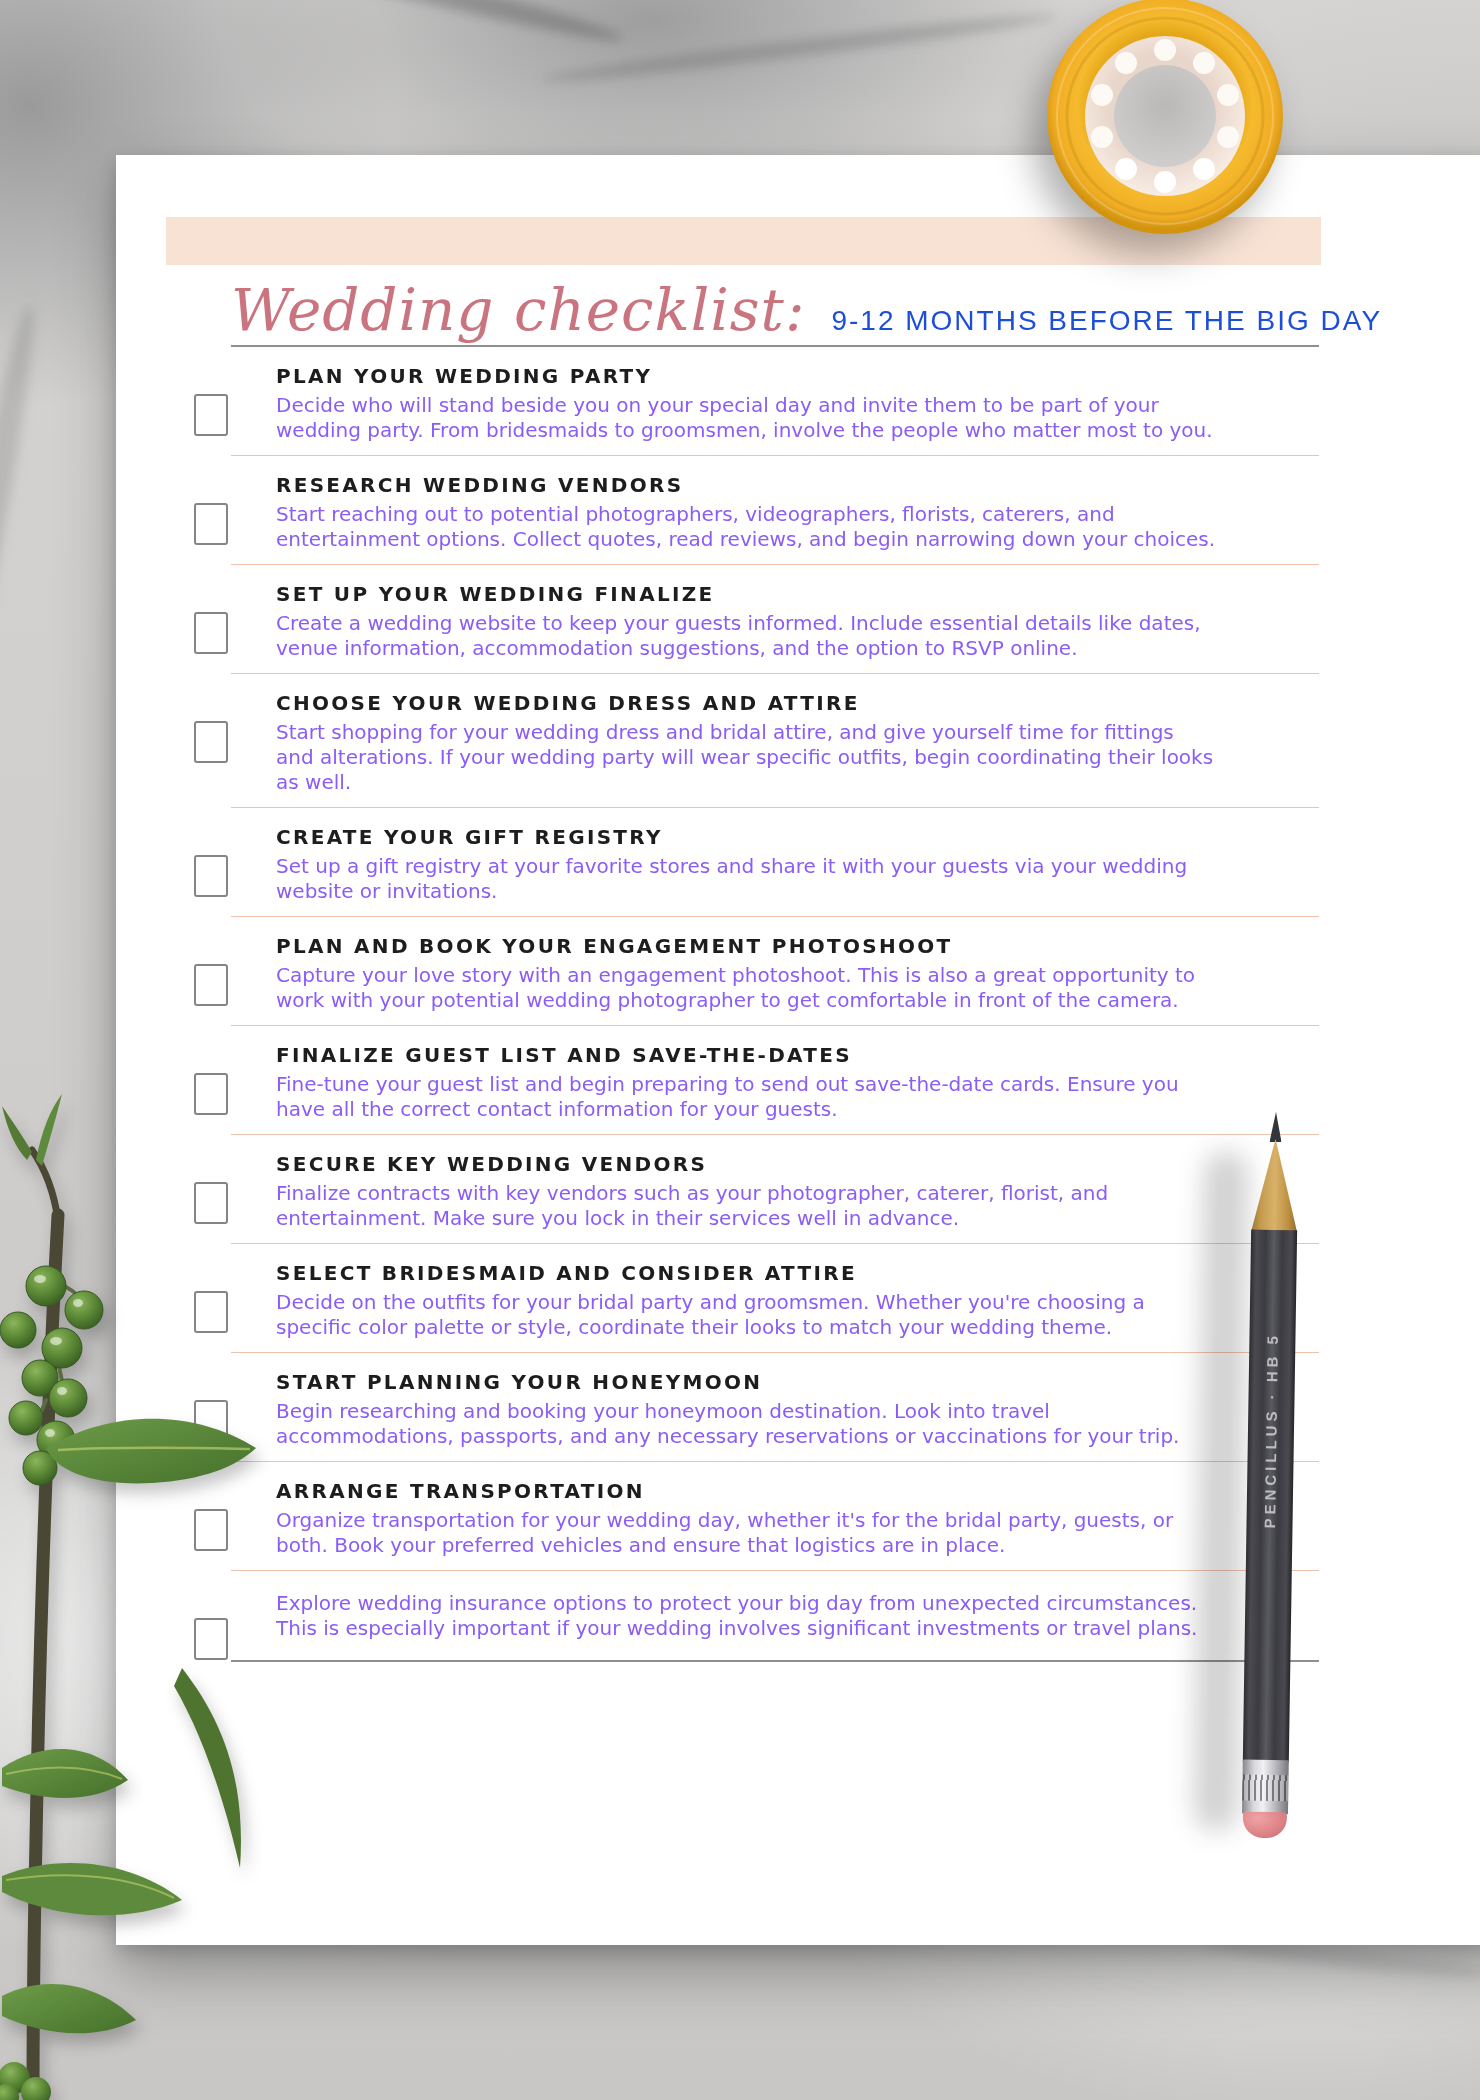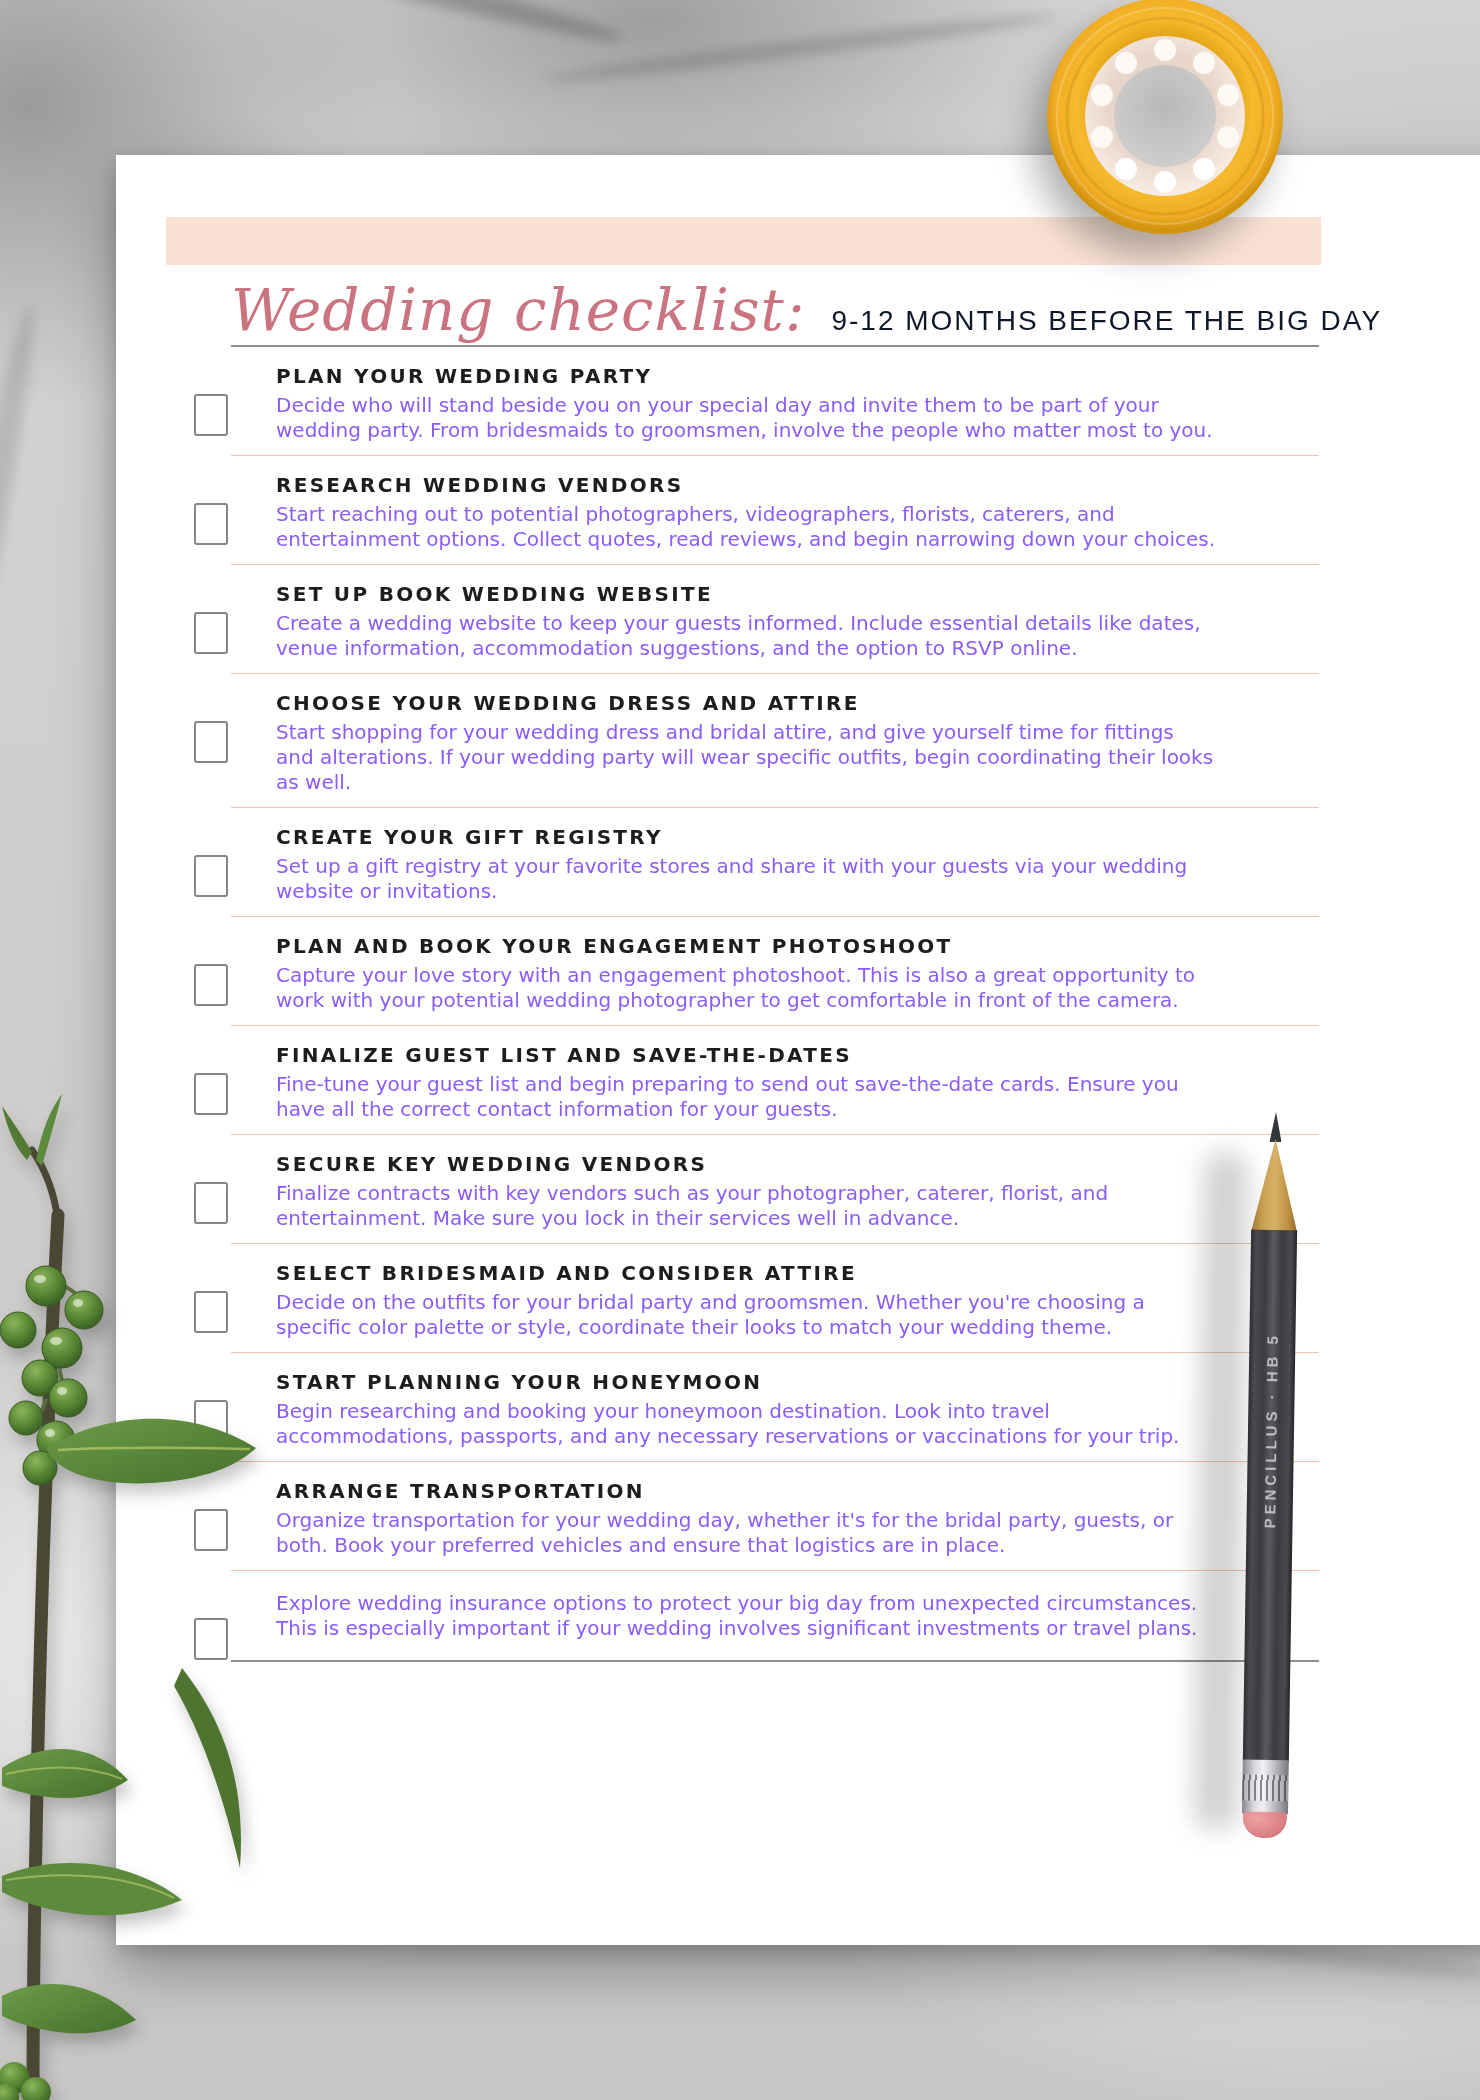--- a/index.html
+++ b/index.html
@@ -43,21 +43,21 @@
     border-bottom:2px solid var(--rule-gray,#8f8f8f);
     padding-bottom:4px;
   }
   .script-title{
     font-family:"DejaVu Serif",serif;font-style:italic;
     font-size:58px;line-height:62px;letter-spacing:1px;
     color:var(--title-pink,#c9747f);white-space:nowrap;
   }
   .subtitle{
     font-family:"Liberation Sans",sans-serif;
-    font-size:28px;color:#0f172a;letter-spacing:2px;white-space:nowrap;
+    font-size:28px;color:#1d4ed8;letter-spacing:2px;white-space:nowrap;
   }
   
   .items{margin-left:78px;width:1125px;}
   .item{display:flex;padding-top:16px;gap:12px;}
   .checkbox{
     flex:none;width:30px;height:38px;margin-top:31px;
     border:2px solid #858585;border-radius:3px;background:transparent;
   }
   .item-text{margin-left:36px;width:1040px;}
   .item-heading{
@@ -137,21 +137,21 @@
         <div class="item-text">
           <h3 class="item-heading">RESEARCH WEDDING VENDORS</h3>
           <p class="item-desc">Start reaching out to potential photographers, videographers, florists, caterers, and entertainment options. Collect quotes, read reviews, and begin narrowing down your choices.</p>
         </div>
       </div>
       <div class="divider"></div>
 
       <div class="item">
         <div class="checkbox"></div>
         <div class="item-text">
-          <h3 class="item-heading">SET UP BOOK WEDDING WEBSITE</h3>
+          <h3 class="item-heading">SET UP YOUR WEDDING FINALIZE</h3>
           <p class="item-desc">Create a wedding website to keep your guests informed. Include essential details like dates, venue information, accommodation suggestions, and the option to RSVP online.</p>
         </div>
       </div>
       <div class="divider"></div>
 
       <div class="item">
         <div class="checkbox"></div>
         <div class="item-text">
           <h3 class="item-heading">CHOOSE YOUR WEDDING DRESS AND ATTIRE</h3>
           <p class="item-desc">Start shopping for your wedding dress and bridal attire, and give yourself time for fittings and alterations. If your wedding party will wear specific outfits, begin coordinating their looks as well.</p>

